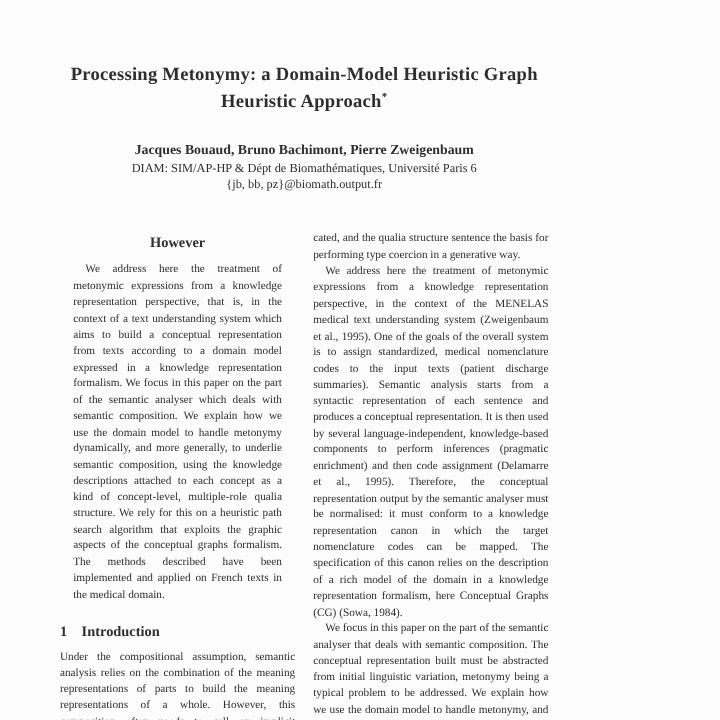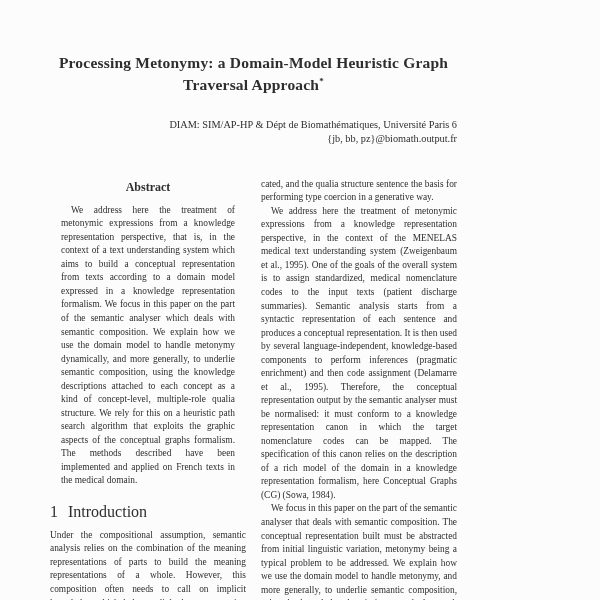--- a/index.html
+++ b/index.html
@@ -37,21 +37,20 @@
     margin-top: 21px;
     text-align: center;
     line-height: 1.35;
   }
   .authors-names {
     font-size: 11.5px;
     font-weight: bold;
   }
   .authors-line {
     font-size: 10.3px;
-    text-align: right;
   }
   .columns {
     margin-top: 32px;
     display: flex;
     gap: 15px;
   }
   .col {
     flex: 1 1 0;
     min-width: 0;
   }
@@ -64,22 +63,22 @@
   .abstract-body {
     padding: 0 11px;
     font-size: 9.4px;
     line-height: 1.44;
     text-align: justify;
     text-indent: 10px;
     hyphens: auto;
     -webkit-hyphens: auto;
   }
   .section-heading {
-    font-weight: normal;
-    font-size: 16px;
+    font-weight: bold;
+    font-size: 12px;
     margin: 15px 0 8px 0;
   }
   .section-number {
     display: inline-block;
     width: 18px;
   }
   .body-para {
     font-size: 9.4px;
     line-height: 1.44;
     text-align: justify;
@@ -94,33 +93,34 @@
 </head>
 <body>
 
 <div class="paper-page">
 
   <div class="title-block">
     <div class="title-line">
       <span>Processing Metonymy: a Domain-Model Heuristic Graph</span>
     </div>
     <div class="title-line">
-      <span>Traversal Approach</span><sup class="title-fn">*</sup>
+      <span>Heuristic Approach</span><sup class="title-fn">*</sup>
     </div>
   </div>
 
   <div class="authors-block">
+    <div class="authors-names">Jacques Bouaud, Bruno Bachimont, Pierre Zweigenbaum</div>
     <div class="authors-line">DIAM: SIM/AP-HP &amp; Dépt de Biomathématiques, Université Paris 6</div>
     <div class="authors-line">{jb, bb, pz}@biomath.output.fr</div>
   </div>
 
   <div class="columns">
 
     <div class="col">
-      <div class="abstract-heading">Abstract</div>
+      <div class="abstract-heading">However</div>
       <p class="body-para abstract-body">We address here the treatment of metonymic expressions from a knowledge representation perspective, that is, in the context of a text understanding system which aims to build a conceptual representation from texts according to a domain model expressed in a knowledge representation formalism. We focus in this paper on the part of the semantic analyser which deals with semantic composition. We explain how we use the domain model to handle metonymy dynamically, and more generally, to underlie semantic composition, using the knowledge descriptions attached to each concept as a kind of concept-level, multiple-role qualia structure. We rely for this on a heuristic path search algorithm that exploits the graphic aspects of the conceptual graphs formalism. The methods described have been implemented and applied on French texts in the medical domain.</p>
       <div class="section-heading">
         <span class="section-number">1</span><span>Introduction</span>
       </div>
       <p class="body-para">Under the compositional assumption, semantic analysis relies on the combination of the meaning representations of parts to build the meaning representations of a whole. However, this composition often needs to call on implicit knowledge which helps to link the two meaning representations. This is the case, for instance, in metonymic</p>
     </div>
 
     <div class="col">
       <p class="body-para">cated, and the qualia structure sentence the basis for performing type coercion in a generative way.</p>
       <p class="body-para indent">We address here the treatment of metonymic expressions from a knowledge representation perspective, in the context of the MENELAS medical text understanding system (Zweigenbaum et al., 1995). One of the goals of the overall system is to assign standardized, medical nomenclature codes to the input texts (patient discharge summaries). Semantic analysis starts from a syntactic representation of each sentence and produces a conceptual representation. It is then used by several language-independent, knowledge-based components to perform inferences (pragmatic enrichment) and then code assignment (Delamarre et al., 1995). Therefore, the conceptual representation output by the semantic analyser must be normalised: it must conform to a knowledge representation canon in which the target nomenclature codes can be mapped. The specification of this canon relies on the description of a rich model of the domain in a knowledge representation formalism, here Conceptual Graphs (CG) (Sowa, 1984).</p>

